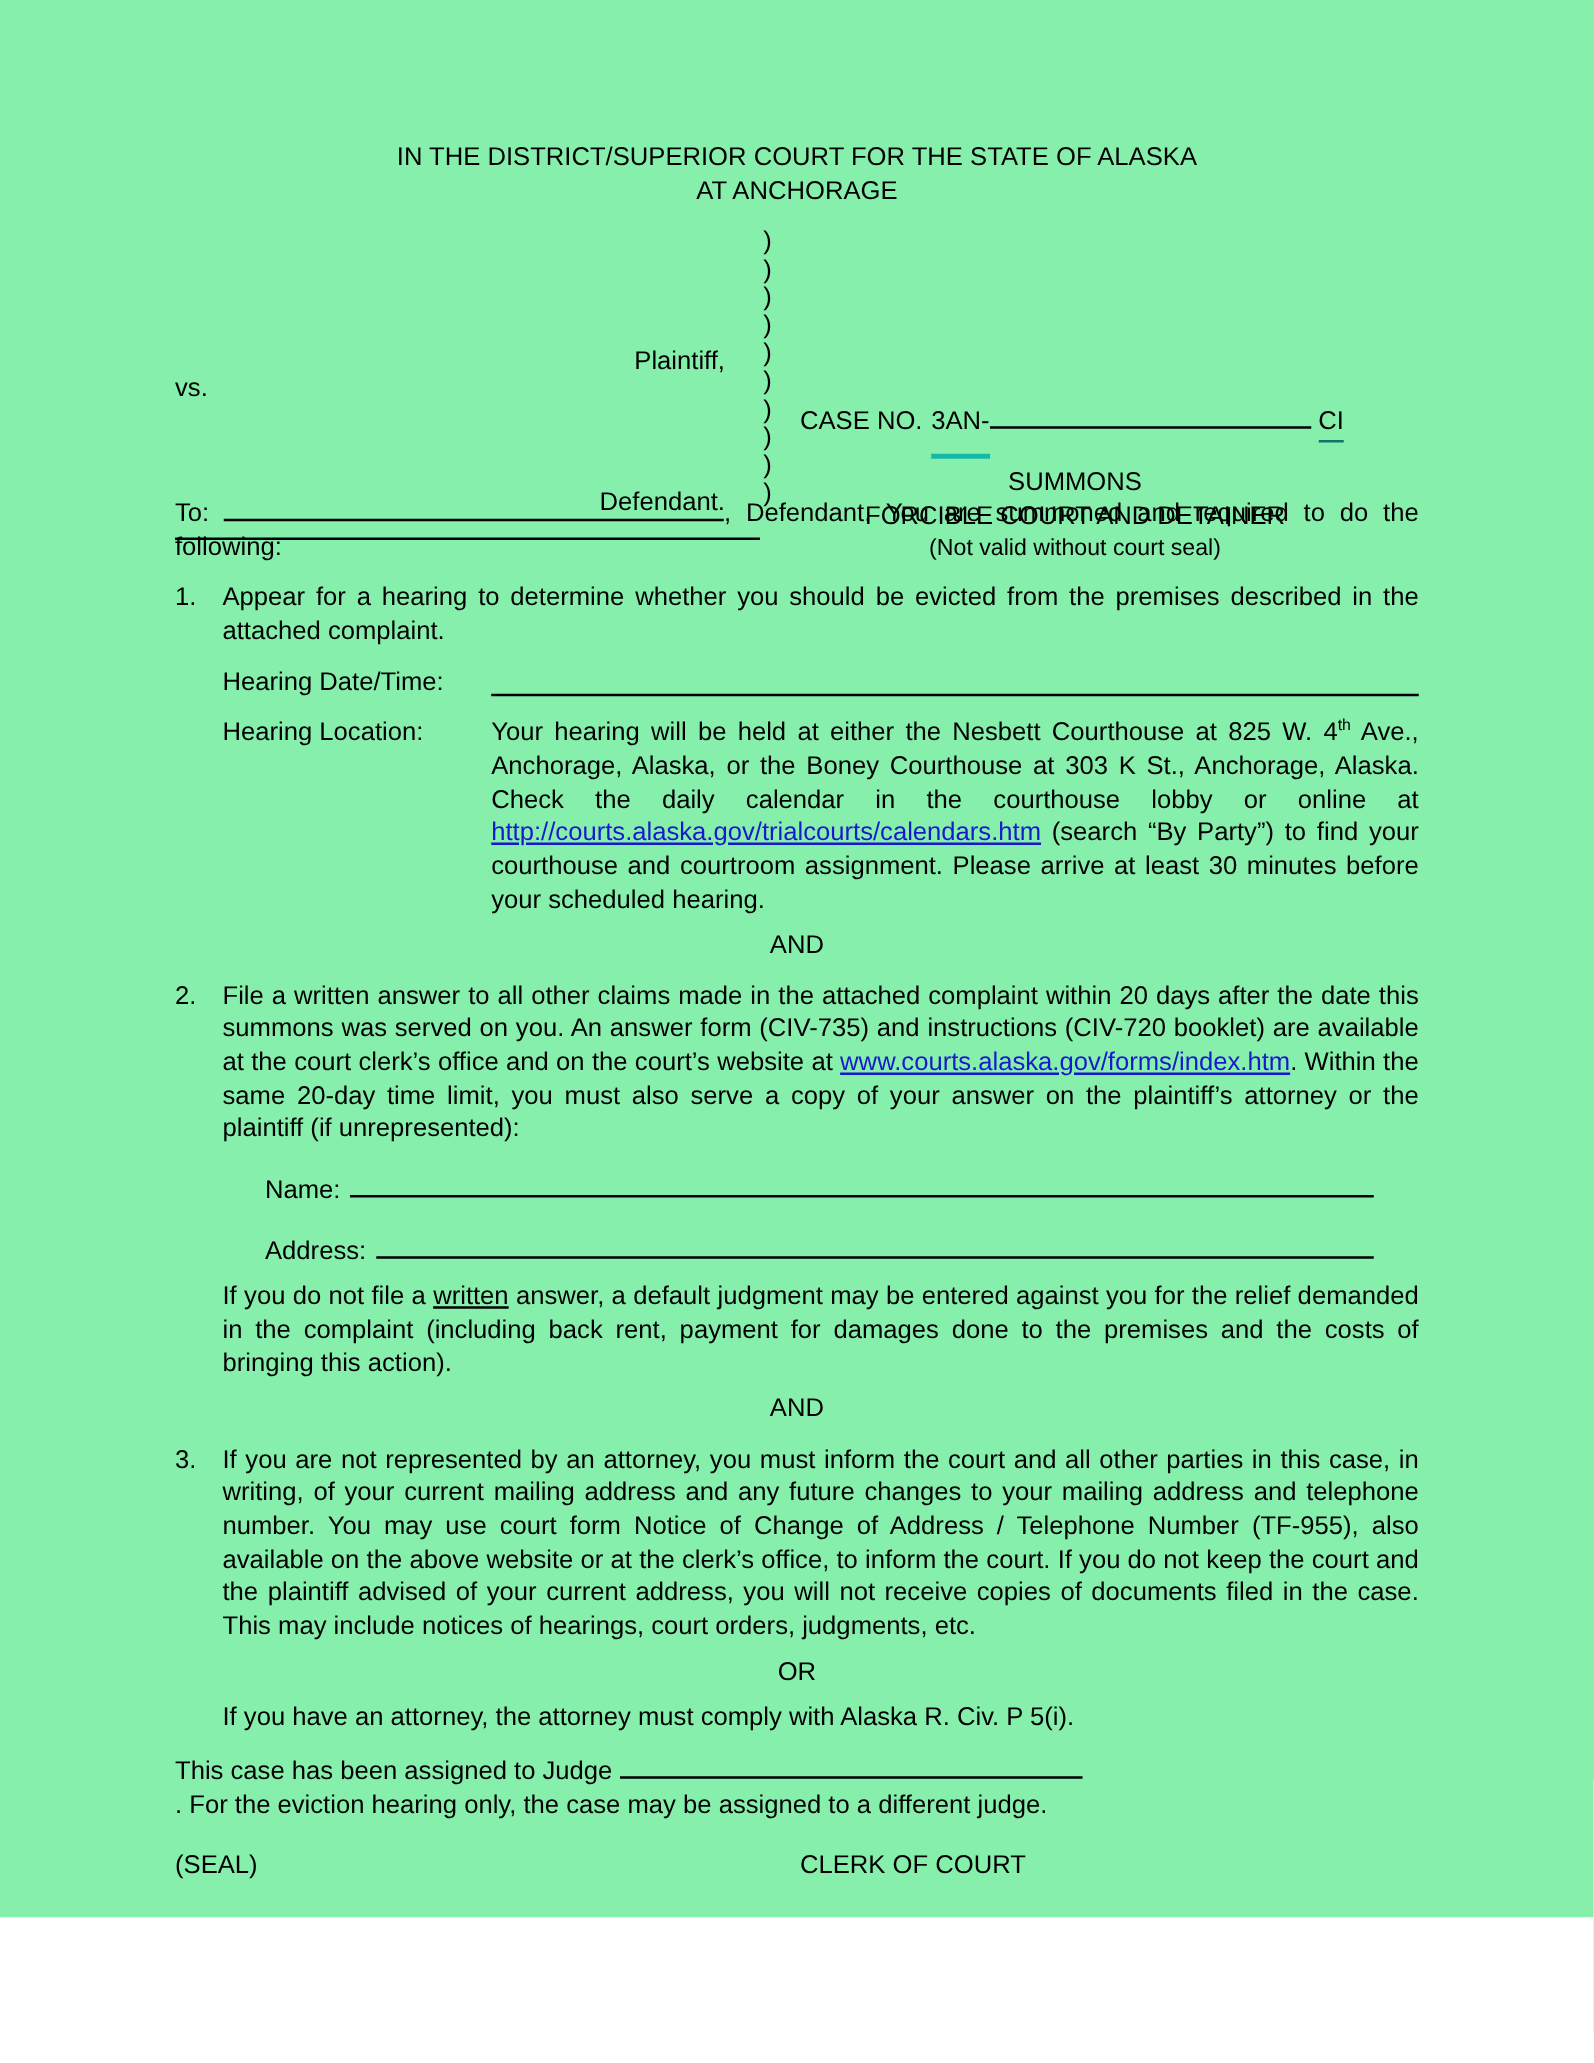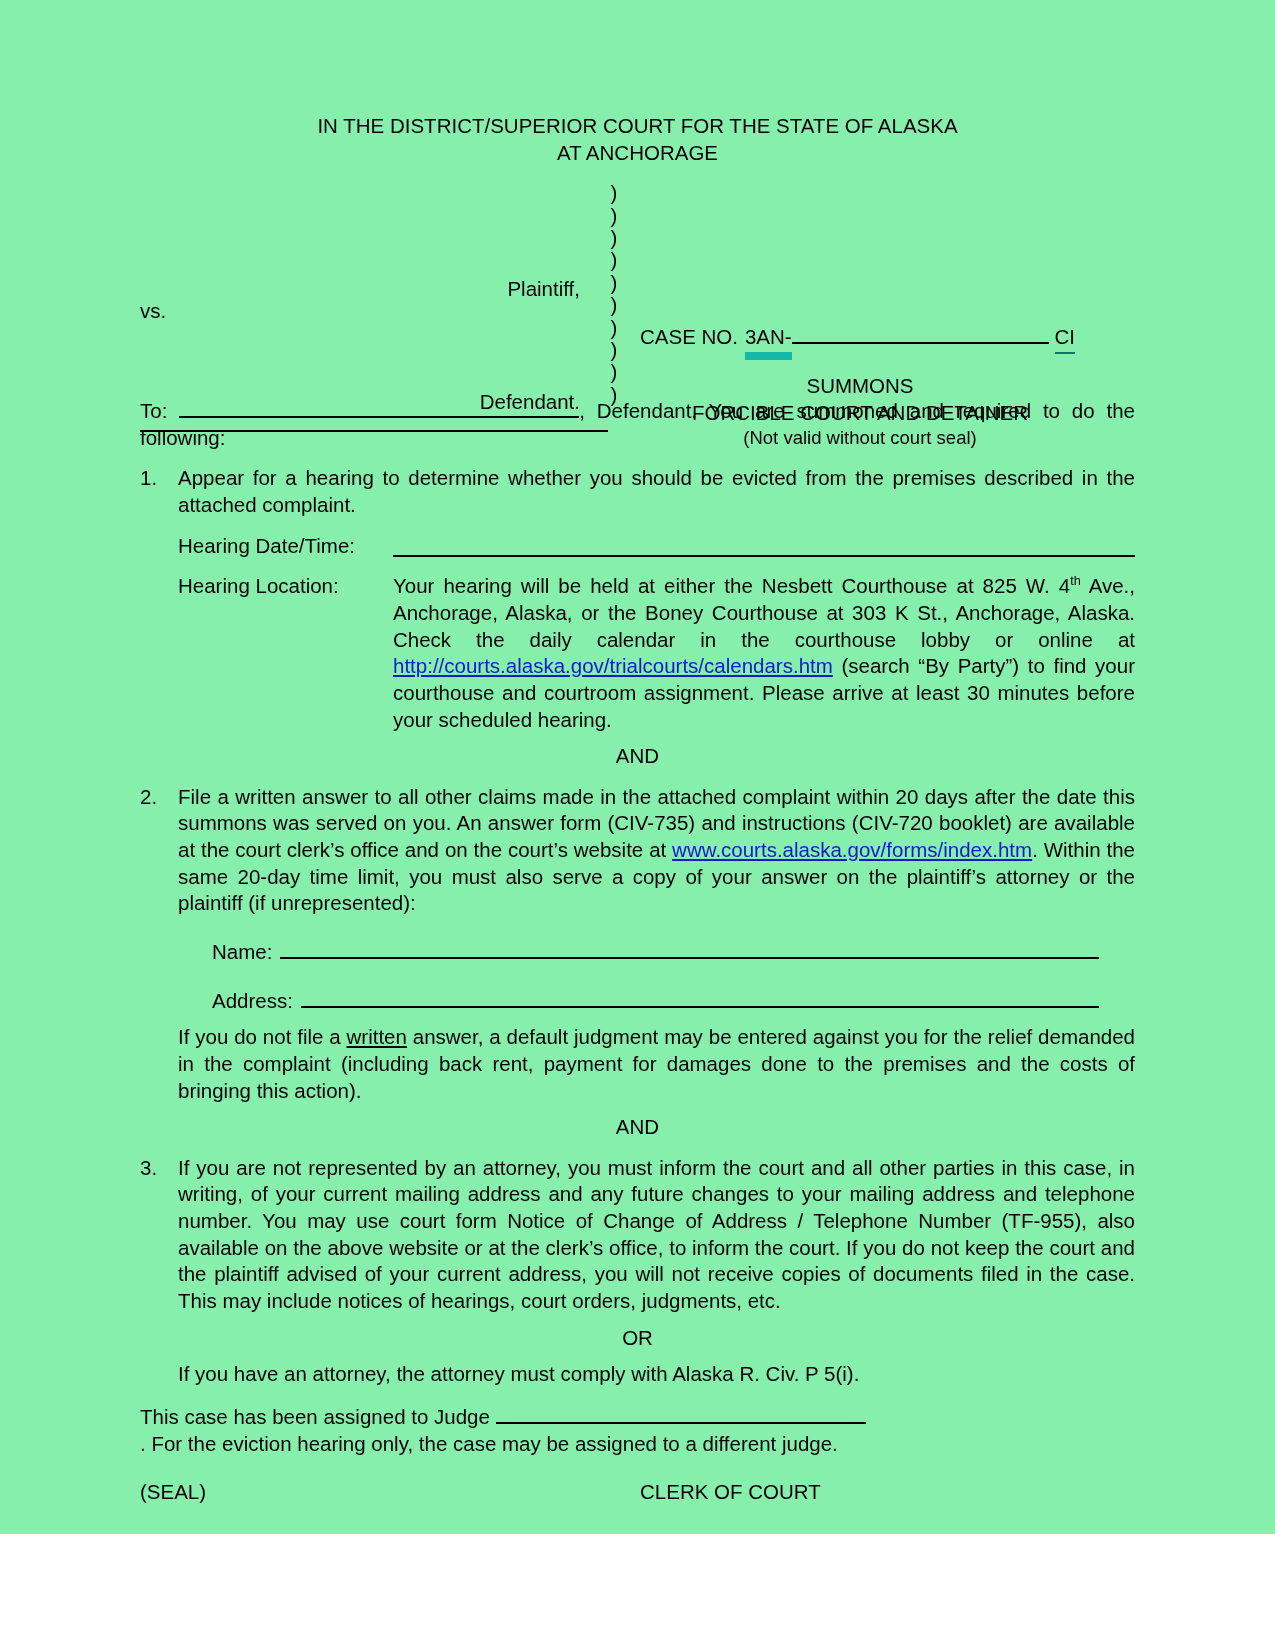--- a/index.html
+++ b/index.html
@@ -74,22 +74,22 @@
     position: absolute;
     left: 500px;
     top: 142px;
     width: 435px;
     display: flex;
     align-items: baseline;
     white-space: nowrap;
   }
   .case-no-label { margin-right: 7px; }
   .case-no-prefix {
-    border-bottom: 8px solid #14b8a6;
-    padding-bottom: 1px;
+    border-bottom: 4px solid #14b8a6;
+    padding-bottom: 12px;
   }
   .case-no-blank {
     flex: 1;
     border-bottom: 2px solid #000;
     min-width: 20px;
     margin-bottom: 4px;
   }
   .case-no-suffix {
     margin-left: 6px;
     border-bottom: 2px solid #0f766e;

